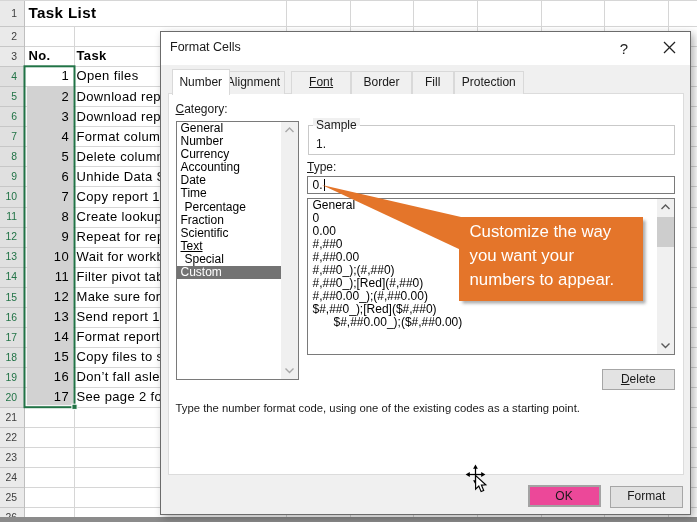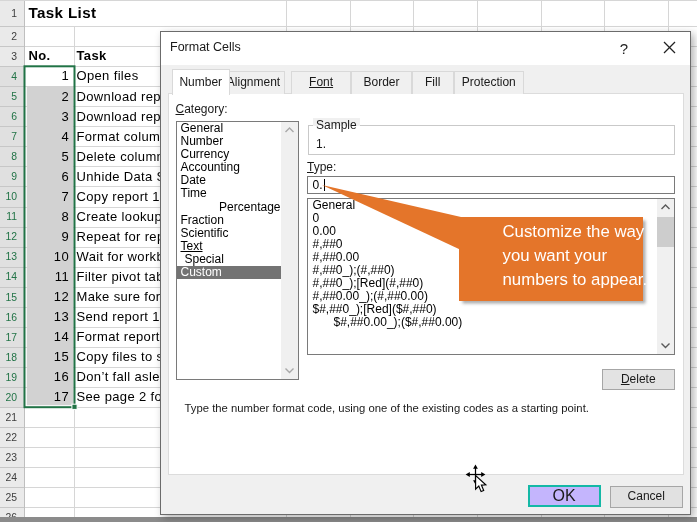--- a/index.html
+++ b/index.html
@@ -157,21 +157,21 @@
     <div style="position:absolute;left:292.5px;top:38.5px;width:68.5px;height:22.5px;background:#f0f0f0;border:1px solid #d9d9d9;border-bottom:none;text-align:center;line-height:21px;font-size:12px;color:#1a1a1a;">Protection</div>
     <div style="position:absolute;left:14.5px;top:69.5px;font-size:12px;color:#1a1a1a;"><u>C</u>ategory:</div>
     <div style="position:absolute;left:14.5px;top:89px;width:121px;height:256.5px;background:#fff;border:1px solid #7a7a7a;font-size:12px;">
       <div style="position:absolute;left:0;top:0;right:17px;">
         <div style="height:13.1px;line-height:13.1px;padding-left:4px;">General</div>
         <div style="height:13.1px;line-height:13.1px;padding-left:4px;">Number</div>
         <div style="height:13.1px;line-height:13.1px;padding-left:4px;">Currency</div>
         <div style="height:13.1px;line-height:13.1px;padding-left:4px;">Accounting</div>
         <div style="height:13.1px;line-height:13.1px;padding-left:4px;">Date</div>
         <div style="height:13.1px;line-height:13.1px;padding-left:4px;">Time</div>
-        <div style="height:13.1px;line-height:13.1px;padding-left:8px;text-align:right;">Percentage</div>
+        <div style="height:13.1px;line-height:13.1px;padding-left:8px;">Percentage</div>
         <div style="height:13.1px;line-height:13.1px;padding-left:4px;">Fraction</div>
         <div style="height:13.1px;line-height:13.1px;padding-left:4px;">Scientific</div>
         <div style="height:13.1px;line-height:13.1px;padding-left:4px;text-decoration:underline;">Text</div>
         <div style="height:13.1px;line-height:13.1px;padding-left:8px;">Special</div>
         <div style="height:13.1px;line-height:13.1px;background:#737373;color:#fff;padding-left:4px;">Custom</div>
       </div>
       <div style="position:absolute;right:0;top:0;width:17px;height:100%;background:#f0f0f0;">
         <svg width="17" height="17" style="position:absolute;top:0;left:0">
           <polyline points="4.5,10 8.5,6 12.5,10" fill="none" stroke="#a8a8a8" stroke-width="1.4"></polyline>
         </svg>
@@ -202,29 +202,29 @@
         <svg width="17" height="17" style="position:absolute;top:0;left:0">
           <polyline points="4.5,10 8.5,6 12.5,10" fill="none" stroke="#5a5a5a" stroke-width="1.4"></polyline>
         </svg>
         <div style="position:absolute;left:0;top:17.5px;width:17px;height:30px;background:#cdcdcd;"></div>
         <svg width="17" height="17" style="position:absolute;bottom:0;left:0">
           <polyline points="4.5,6.5 8.5,10.5 12.5,6.5" fill="none" stroke="#5a5a5a" stroke-width="1.4"></polyline>
         </svg>
       </div>
     </div>
     <div style="position:absolute;left:440.5px;top:336.5px;width:71.5px;height:19.5px;background:#e3e3e3;border:1px solid #a6a6a6;text-align:center;line-height:19px;font-size:12px;color:#1a1a1a;"><u>D</u>elete</div>
-    <div style="position:absolute;left:14.5px;top:370px;width:500px;font-size:11.3px;color:#1a1a1a;margin-left:9px;">Type the number format code, using one of the existing codes as a starting point.</div>
-    <div style="position:absolute;left:366.5px;top:453px;width:69px;height:18px;background:#c4b5fd;border:2px solid #14b8a6;text-align:center;line-height:18px;font-size:16px;color:#1a1a1a;">OK</div>
-    <div style="position:absolute;left:448.5px;top:453.5px;width:71.5px;height:20px;background:#e1e1e1;border:1px solid #a6a6a6;text-align:center;line-height:19px;font-size:12px;color:#1a1a1a;">Cancel</div>
+    <div style="position:absolute;left:14.5px;top:370px;width:500px;font-size:11.3px;color:#1a1a1a;">Type the number format code, using one of the existing codes as a starting point.</div>
+    <div style="position:absolute;left:366.5px;top:453px;width:69px;height:18px;background:#ec4899;border:2px solid #a3a3a3;text-align:center;line-height:18px;font-size:12px;color:#1a1a1a;">OK</div>
+    <div style="position:absolute;left:448.5px;top:453.5px;width:71.5px;height:20px;background:#e1e1e1;border:1px solid #a6a6a6;text-align:center;line-height:19px;font-size:12px;color:#1a1a1a;">Format</div>
   </div>
 <svg width="150" height="80" viewBox="0 0 150 80" style="position:absolute;left:315px;top:180px;z-index:7">
     <polygon points="7,5 146,37 146,70" fill="#e4752a"></polygon>
   </svg>
 <div style="position:absolute;left:458.5px;top:216.5px;width:184.5px;height:84px;background:#e4752a;box-shadow:2.5px 2.5px 3px rgba(100,100,100,0.55);z-index:6;font-family:'Liberation Sans',sans-serif;">
-    <div style="position:absolute;left:11px;top:3px;font-size:16.8px;line-height:24px;color:#ffffff;white-space:nowrap;margin-left:33px;">Customize the way<br>you want your<br>numbers to appear.</div>
+    <div style="position:absolute;left:11px;top:3px;font-size:16.8px;line-height:24px;color:#ffffff;white-space:nowrap;">Customize the way<br>you want your<br>numbers to appear.</div>
   </div>
 <svg width="34" height="38" viewBox="0 0 34 38" style="position:absolute;left:458px;top:461px;z-index:9">
     <g stroke="#000" stroke-width="1.25" fill="none">
       <line x1="17.5" y1="6.5" x2="17.5" y2="21"></line>
       <line x1="10" y1="13.5" x2="25" y2="13.5"></line>
     </g>
     <g fill="#000">
       <polygon points="17.5,3.6 15.1,7.8 19.9,7.8"></polygon>
       <polygon points="17.5,23.4 15.1,19.2 19.9,19.2"></polygon>
       <polygon points="7.6,13.5 11.8,11.1 11.8,15.9"></polygon>

